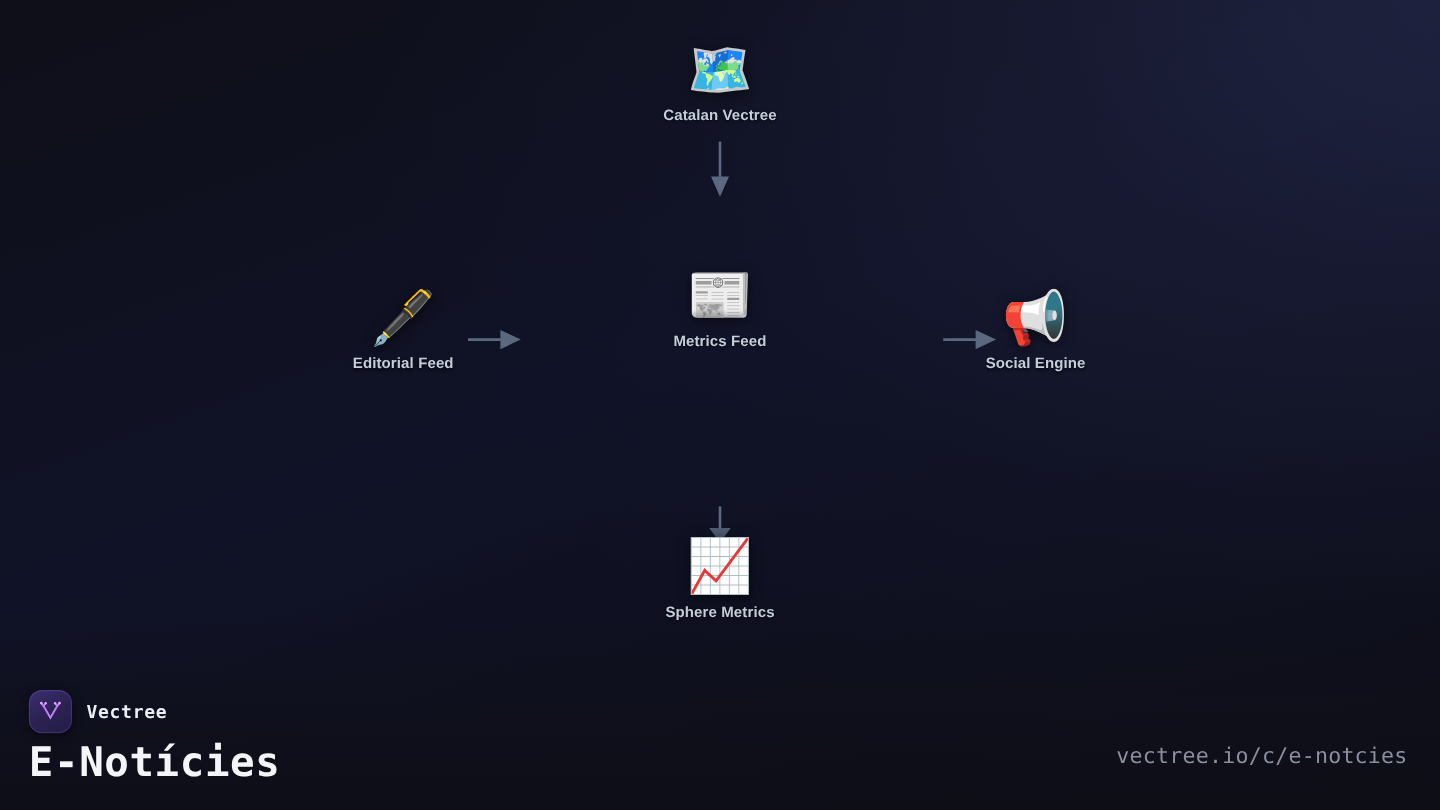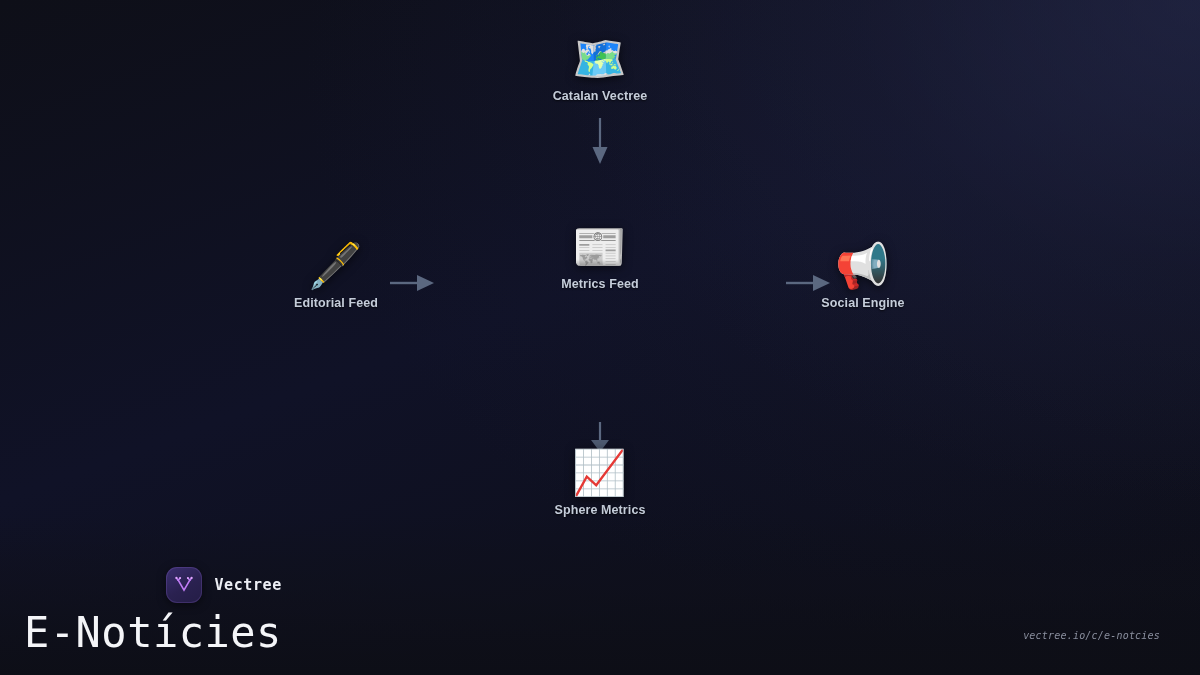--- a/index.html
+++ b/index.html
@@ -56,50 +56,49 @@
   .edge svg { display:block; overflow:visible; }
 
   
   #footer {
     position:absolute;
     left:24px; bottom:20px;
     display:flex; flex-direction:column;
     gap:8px;
     z-index:5;
   }
-  #brand-row { display:flex; align-items:center; gap:12px;justify-content:flex-end; }
+  #brand-row { display:flex; align-items:center; gap:12px; }
   #brand-logo {
     width:36px; height:36px;
     border-radius:11px;
     background:linear-gradient(150deg,#3b2f70 0%,#2a2150 55%,#241d46 100%);
     box-shadow:0 2px 8px rgba(0,0,0,0.5), inset 0 0 0 1px rgba(150,110,220,0.22);
     display:flex; align-items:center; justify-content:center;
   }
   #brand-name {
     font-family:"DejaVu Sans Mono", monospace;
     font-size:15px; font-weight:bold;
     color:#eceef4;
     letter-spacing:0.6px;
   }
   #page-title {
     font-family:"DejaVu Sans Mono", monospace;
-    font-size:42px; font-weight:normal;
+    font-size:34px; font-weight:bold;
     color:#f4f5f8;
     letter-spacing:0.5px;
     line-height:1.05;
   }
   #url {
     position:absolute;
-    right:40px; bottom:34px;
+    right:27px; bottom:34px;
     font-family:"DejaVu Sans Mono", monospace;
-    font-size:10px;
+    font-size:18px;
     color:#8a8f9e;
     letter-spacing:0.2px;
     z-index:5;
-    font-style:italic;
   }
 </style>
 </head>
 <body>
 
 <div id="canvas">
 
   <div class="edge" style="left:586px; top:118px;">
     <svg width="28" height="48" viewBox="0 0 28 48">
       <line x1="14" y1="0" x2="14" y2="33" stroke="#5b6880" stroke-width="2.2"></line>

